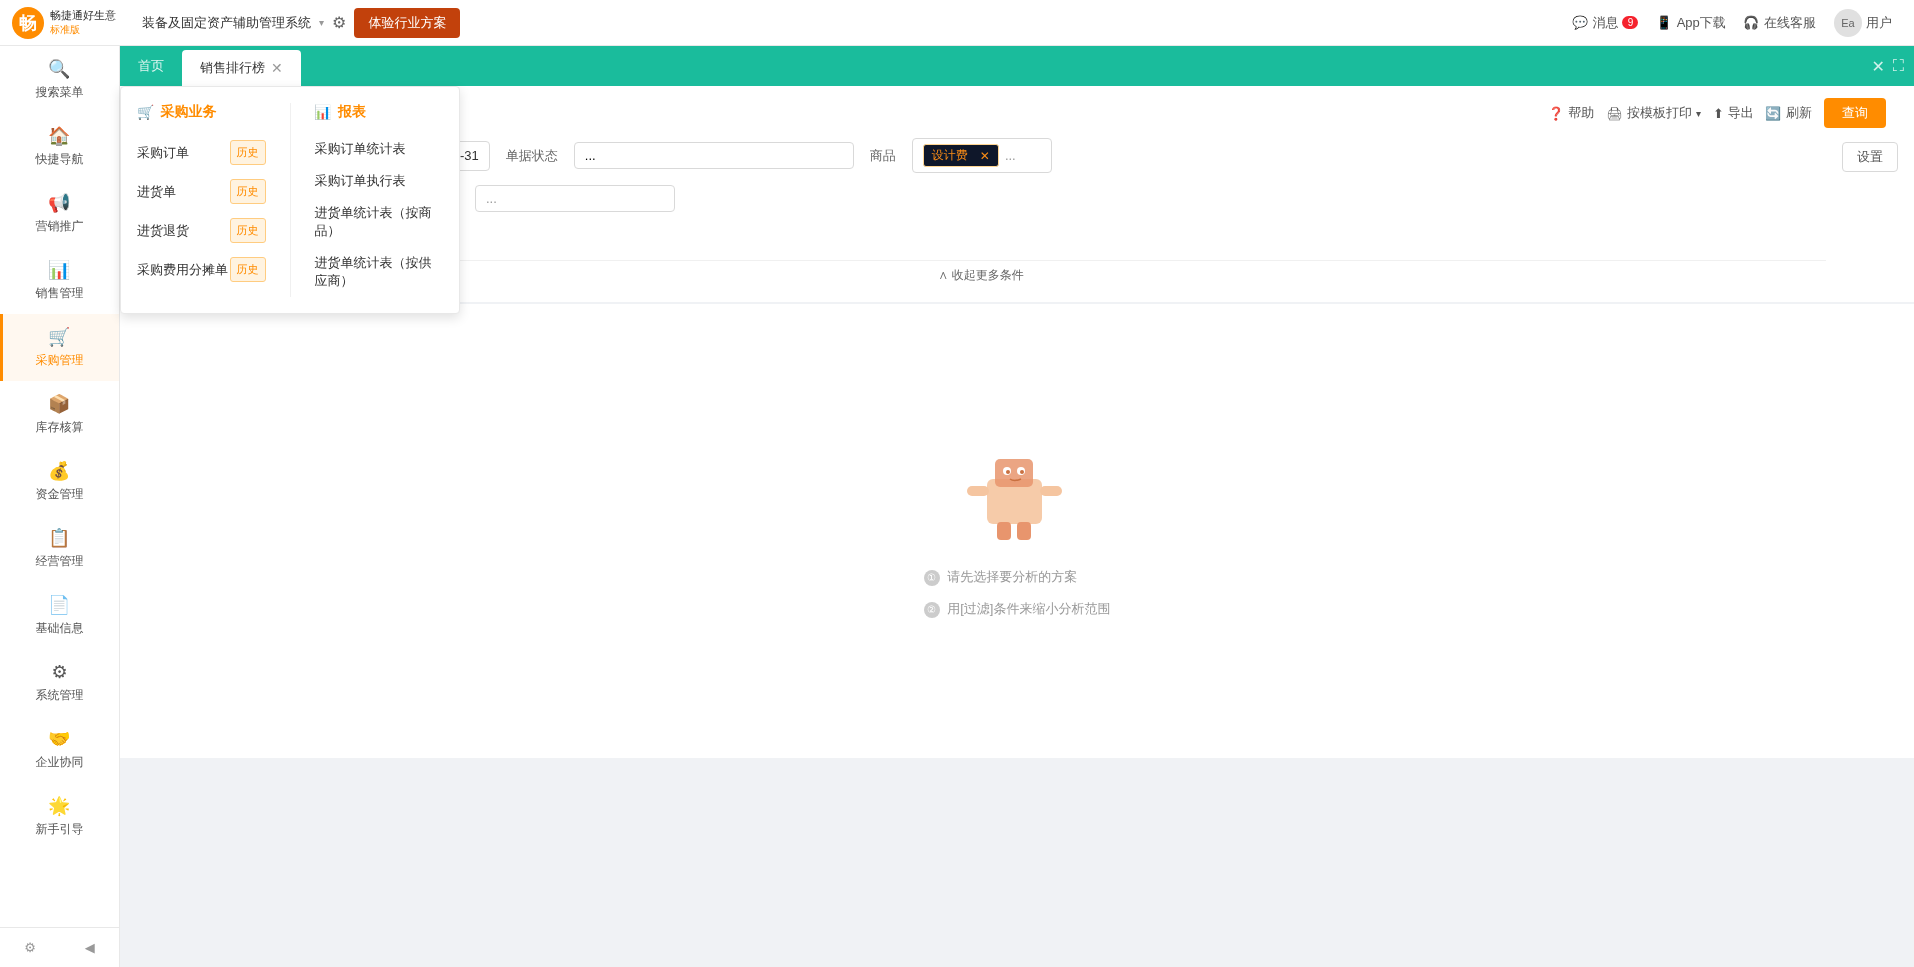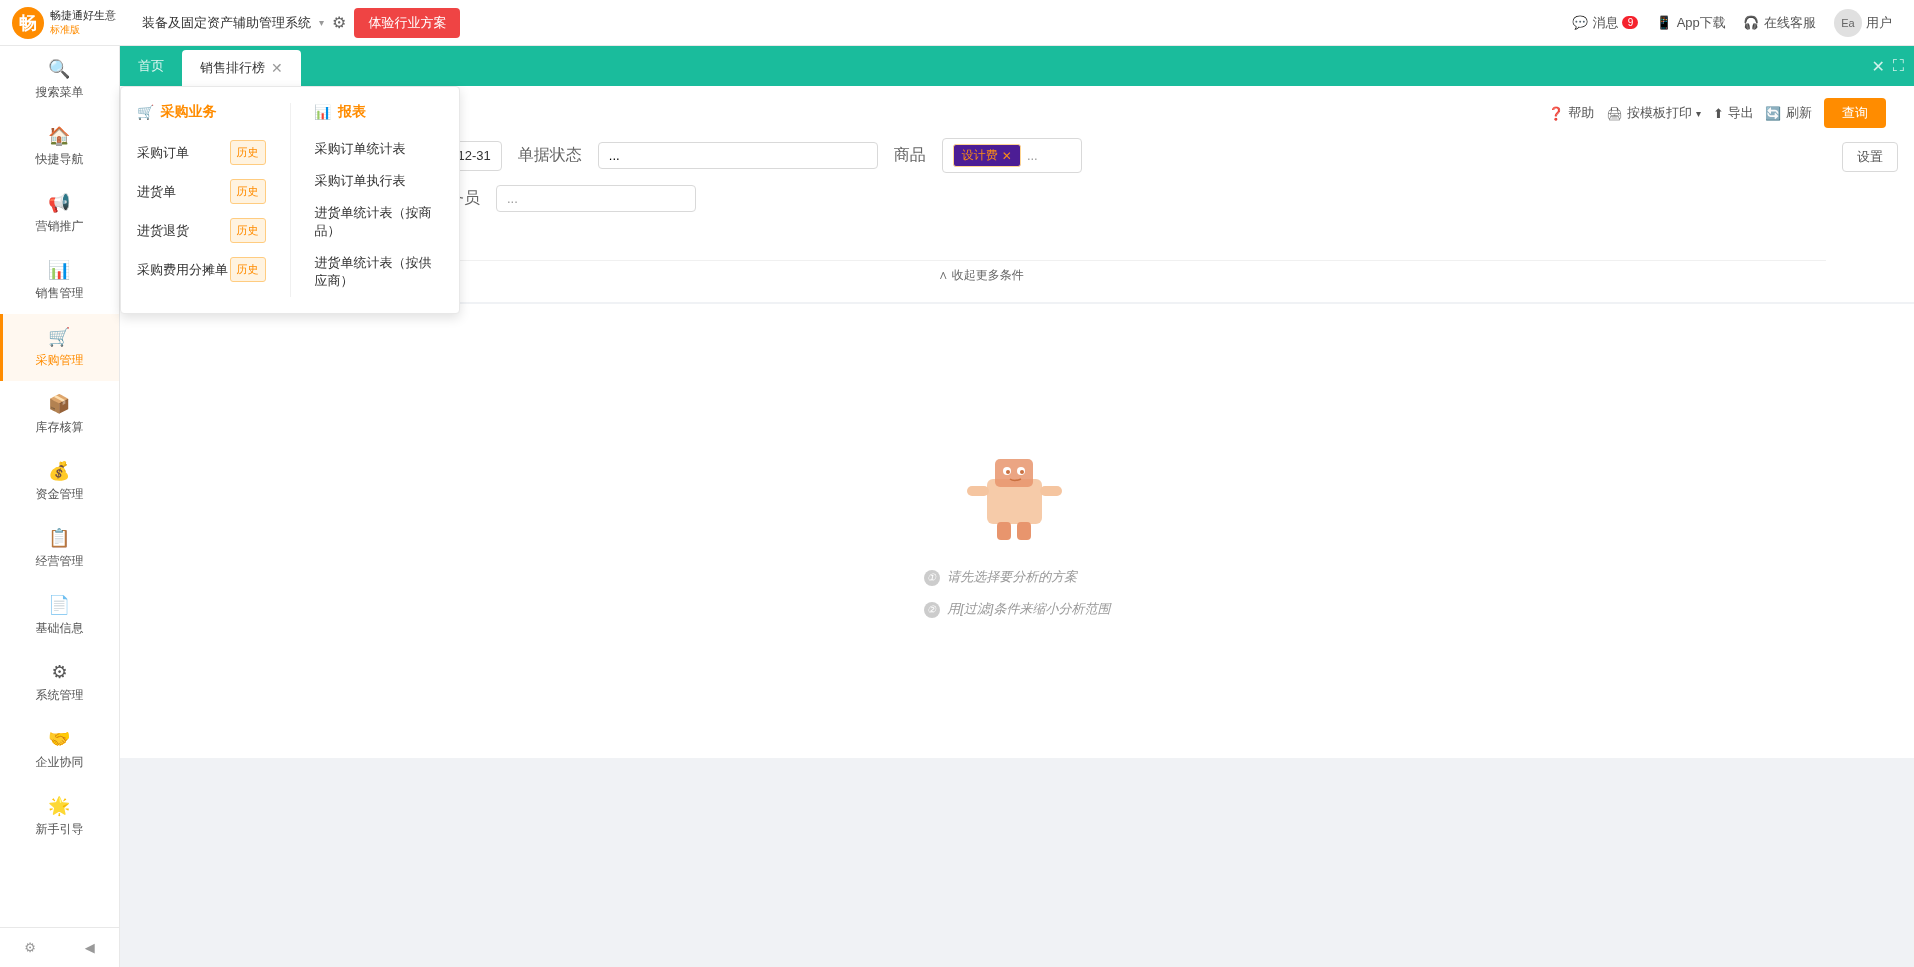--- a/index.html
+++ b/index.html
@@ -49,21 +49,21 @@
     }
     .header-action-item {
       display: flex; align-items: center; gap: 4px;
       color: #555; cursor: pointer; font-size: 13px;
     }
     .header-action-item .badge {
       background: #f5222d; color: #fff; border-radius: 10px;
       font-size: 10px; padding: 1px 5px; min-width: 16px; text-align: center;
     }
     .btn-industry {
-      background: #ef4444; color: #fff; border: none;
+      background: #c2410c; color: #fff; border: none;
       padding: 6px 14px; border-radius: 4px; cursor: pointer; font-size: 13px;
     }
     .arrow-down { font-size: 10px; color: #999; }
     .gear-icon { font-size: 16px; color: #666; cursor: pointer; }
 
     
     .sidebar {
       position: fixed;
       top: 46px; left: 0; bottom: 0;
       width: 120px;
@@ -144,52 +144,52 @@
       padding: 6px 18px; border-radius: 4px; cursor: pointer; font-size: 13px;
     }
     .btn-settings {
       border: 1px solid #d9d9d9; background: #fff; color: #555;
       padding: 5px 14px; border-radius: 4px; cursor: pointer; font-size: 13px;
       display: block; margin-top: 4px; margin-left: auto;
     }
     .filter-row {
       display: flex; align-items: center; gap: 16px; margin-bottom: 10px;
     }
-    .filter-label { color: #666; font-size: 16px; white-space: nowrap; }
+    .filter-label { color: #666; font-size: 13px; white-space: nowrap; }
     .filter-input {
       border: 1px solid #d9d9d9; border-radius: 4px;
       padding: 5px 10px; font-size: 13px; background: #fff;
       display: flex; align-items: center; gap: 4px; cursor: pointer;
       min-width: 160px;
     }
     .filter-select {
       border: 1px solid #d9d9d9; border-radius: 4px;
       padding: 5px 10px; font-size: 13px; background: #fff;
       display: flex; align-items: center; gap: 4px; cursor: pointer;
       min-width: 200px;
     }
     .tag-item {
-      background: #4c1d95; border: 1px solid #ffd591;
+      background: #0f172a; border: 1px solid #ffd591;
       color: #fa8c16; border-radius: 3px; padding: 2px 8px; font-size: 12px;
-      display: flex; align-items: center; gap: 4px;
+      display: flex; align-items: center; gap: 12px;
     }
     .tag-close { cursor: pointer; color: #fa8c16; }
     .dots { color: #999; cursor: pointer; }
     .date-range { font-size: 13px; color: #333; display: flex; align-items: center; gap: 4px; }
     .more-link { color: #1abc9c; cursor: pointer; font-size: 12px; }
     .custom-link { color: #1abc9c; cursor: pointer; font-size: 12px; }
     .collapse-btn {
       text-align: center; padding: 6px; color: #666; cursor: pointer;
       font-size: 12px; border-top: 1px solid #f0f0f0; margin-top: 6px;
     }
 
     
     .empty-state {
       display: flex; flex-direction: column; align-items: center;
-      justify-content: center; padding: 60px 0; font-style: italic;
+      justify-content: center; padding: 60px 0;
     }
     .empty-text { color: #999; font-size: 13px; margin-top: 8px; text-align: left; }
 
     
     .dropdown-menu {
       position: fixed;
       top: 86px; left: 120px;
       background: #fff;
       border: 1px solid #e8e8e8;
       border-radius: 4px;

